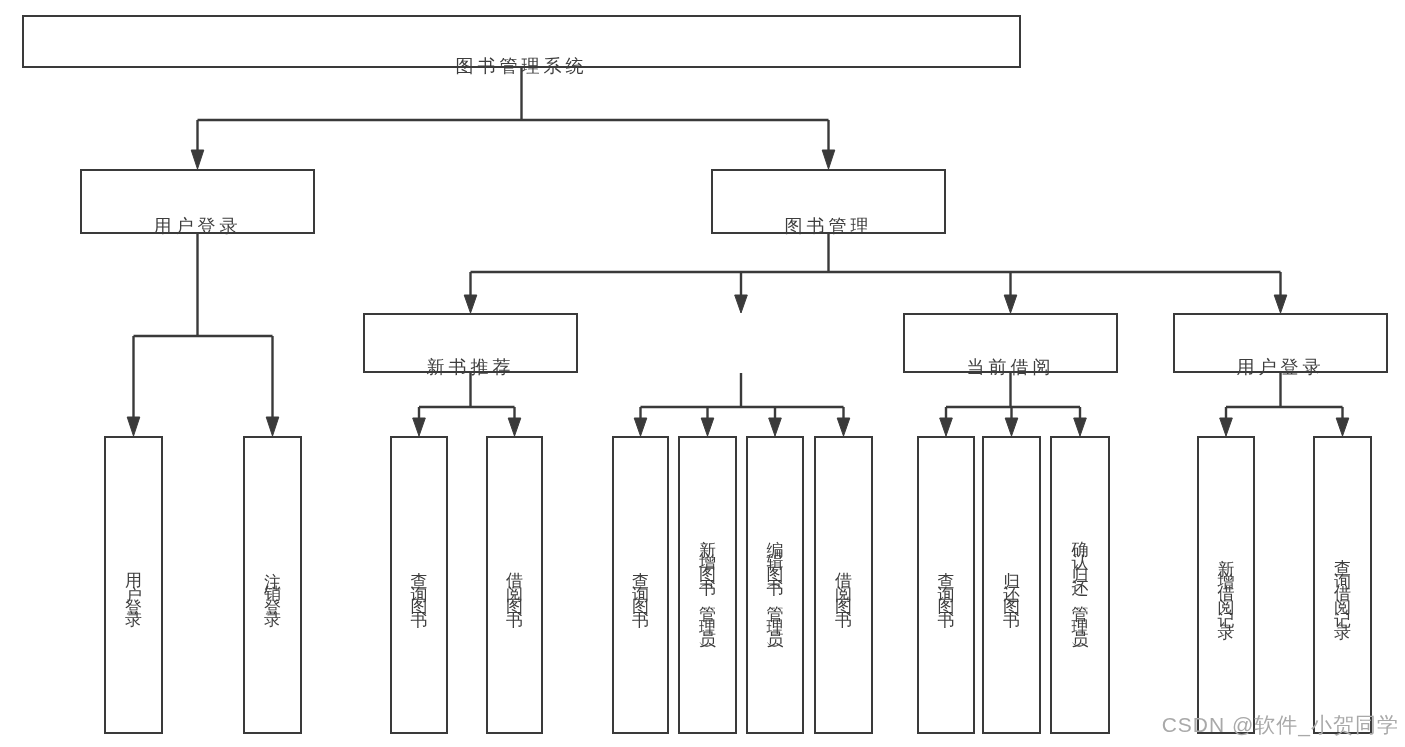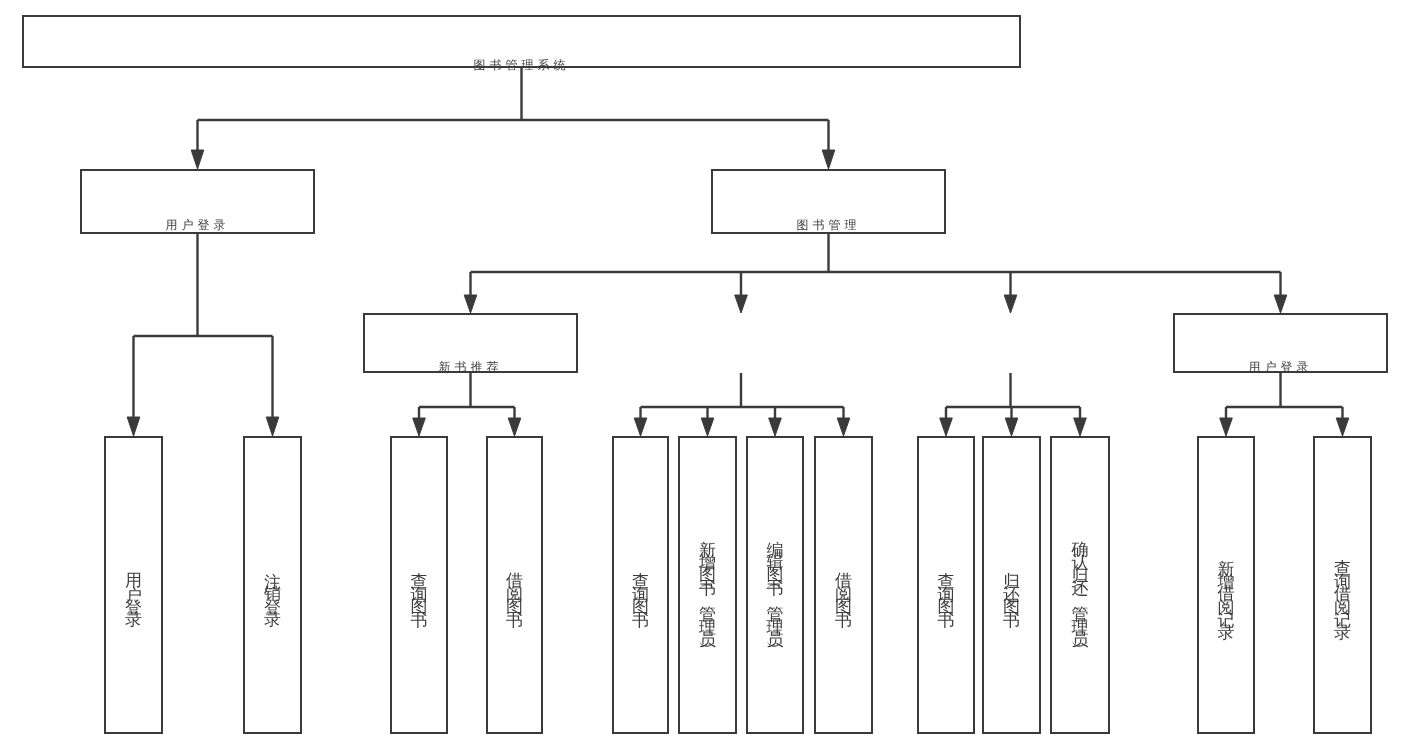--- a/index.html
+++ b/index.html
@@ -41,21 +41,21 @@
   .node {
     position: absolute;
     background: #ffffff;
     border: 2.6px solid var(--box-border);
     display: flex;
     align-items: center;
     justify-content: center;
     color: var(--text);
   }
   .node.h span {
-    font-size: 12px;
+    font-size: 18px;
     letter-spacing: 4px;
     white-space: nowrap;
     color: var(--text);
     margin-top: 48px;
   }
   .node.v .vtext {
     writing-mode: vertical-rl;
     text-orientation: mixed;
     font-size: 17px;
     letter-spacing: 13px;
@@ -162,20 +162,23 @@
   <div class="node h" style="left:80px;top:169px;width:235px;height:65px">
     <span>用户登录</span>
   </div>
   <div class="node h" style="left:711px;top:169px;width:235px;height:65px">
     <span>图书管理</span>
   </div>
 
   <div class="node h" style="left:363px;top:313px;width:215px;height:60px">
     <span>新书推荐</span>
   </div>
+  <div class="node h" style="left:903px;top:313px;width:215px;height:60px">
+    <span>当前借阅</span>
+  </div>
   <div class="node h" style="left:1173px;top:313px;width:215px;height:60px">
     <span>用户登录</span>
   </div>
 
   <div class="node v" style="left:104px;top:436px;width:59px;height:298px">
     <span class="vtext">用户登录</span>
   </div>
   <div class="node v" style="left:243px;top:436px;width:59px;height:298px">
     <span class="vtext">注销登录</span>
   </div>
@@ -210,14 +213,15 @@
     <span class="vtext">确认归还（管理员）</span>
   </div>
 
   <div class="node v" style="left:1197px;top:436px;width:58px;height:298px">
     <span class="vtext">新增借阅记录</span>
   </div>
   <div class="node v" style="left:1313px;top:436px;width:59px;height:298px">
     <span class="vtext">查询借阅记录</span>
   </div>
 
+  <div class="watermark">CSDN @软件_小贺同学</div>
 
 </div>
 
 </body></html>

